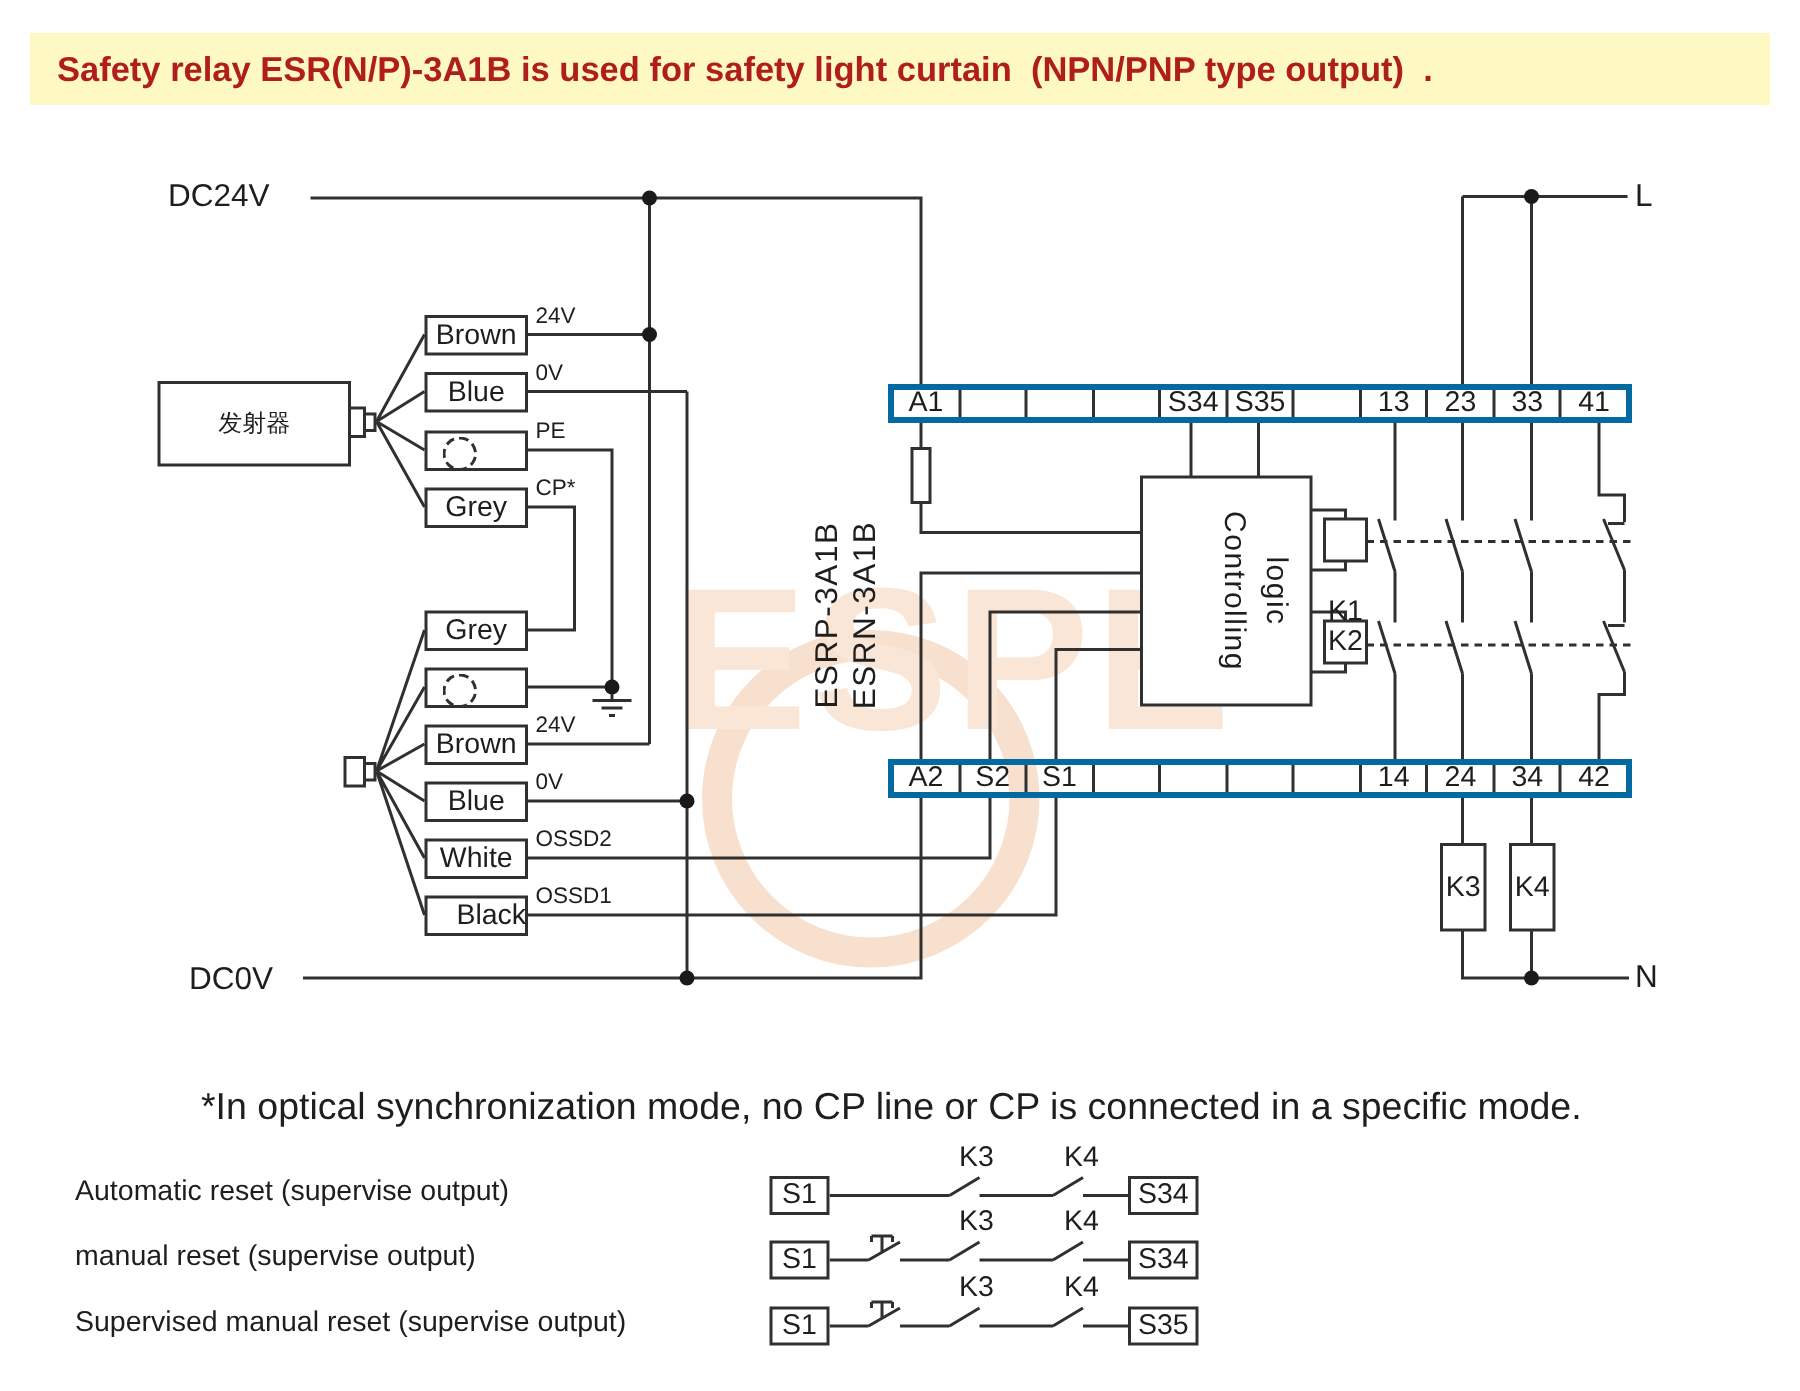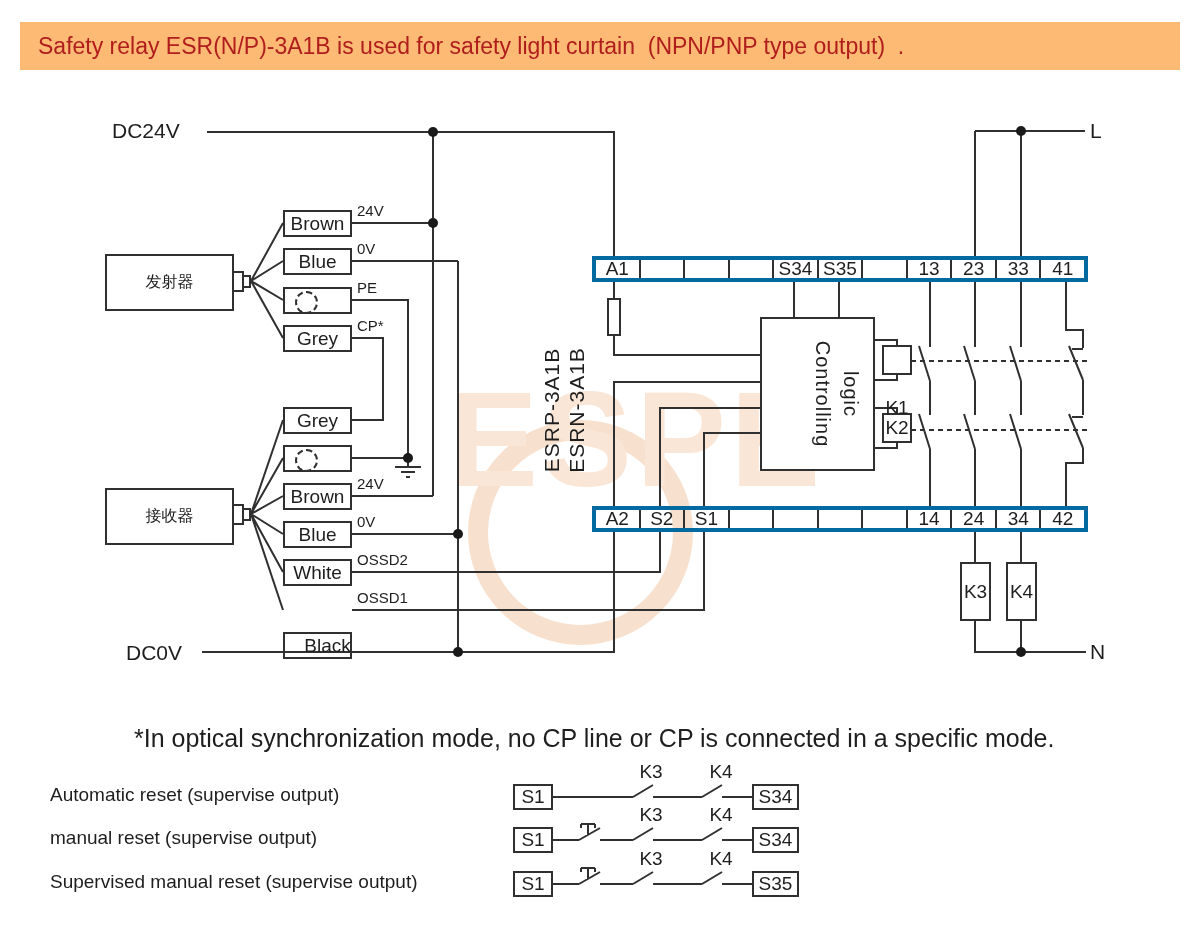--- a/index.html
+++ b/index.html
@@ -92,35 +92,32 @@
       <circle cx="433" cy="132" r="5"></circle>
         <circle cx="433" cy="223" r="5"></circle>
         <circle cx="1021" cy="131" r="5"></circle>
       <circle cx="408" cy="458" r="5"></circle>
         <circle cx="458" cy="534" r="5"></circle>
         <circle cx="458" cy="652" r="5"></circle>
       <circle cx="1021" cy="652" r="5"></circle>
     </g>
   </svg>
 
-  <div id="title-bar" class="abs z2" style="background: #fdba74;">
+  <div id="title-bar" class="abs z2" style="background: #fef9c3; font-weight: bold;">
     <span id="title-text" style="color: rgb(176, 29, 29);">Safety relay ESR(N/P)-3A1B is used for safety light curtain  (NPN/PNP type output)  .</span>
   </div>
 
   <div class="abs z2 netlabel" style="left:112px;top:119px;">DC24V</div>
   <div class="abs z2 netlabel" style="left:126px;top:641px;">DC0V</div>
   <div class="abs z2 netlabel" style="left:1090px;top:119px;">L</div>
   <div class="abs z2 netlabel" style="left:1090px;top:640px;">N</div>
 
   <div class="abs z2 devbox" style="left:105px;top:254px;width:125px;height:53px;">
     <span>发射器</span>
   </div>
-  <div class="abs z2 devbox" style="left:105px;top:488px;width:125px;height:53px;">
-    <span>接收器</span>
-  </div>
 
   <div id="tx-wires">
       <div class="abs z2 wirebox" style="top:210px;">
         <span>Brown</span>
       </div>
       <div class="abs z2 wiretag" style="top:202px;">24V</div>
       <div class="abs z2 wirebox" style="top:248px;">
         <span>Blue</span>
       </div>
       <div class="abs z2 wiretag" style="top:240px;">0V</div>
@@ -145,21 +142,21 @@
       </div>
       <div class="abs z2 wiretag" style="top:475px;">24V</div>
       <div class="abs z2 wirebox" style="top:521px;">
         <span>Blue</span>
       </div>
       <div class="abs z2 wiretag" style="top:513px;">0V</div>
       <div class="abs z2 wirebox" style="top:559px;">
         <span>White</span>
       </div>
       <div class="abs z2 wiretag" style="top:551px;">OSSD2</div>
-      <div class="abs z2 wirebox" style="top:632px;padding-left:20px;">
+      <div class="abs z2 wirebox" style="top:597px;padding-left:20px;">
         <span>Black</span>
       </div>
       <div class="abs z2 wiretag" style="top:589px;">OSSD1</div>
     </div>
 
   <div id="top-strip" class="abs z2 strip" style="top:256px;">
       <div class="tcell">A1</div>
       <div class="tcell"></div>
       <div class="tcell"></div>
       <div class="tcell"></div>

